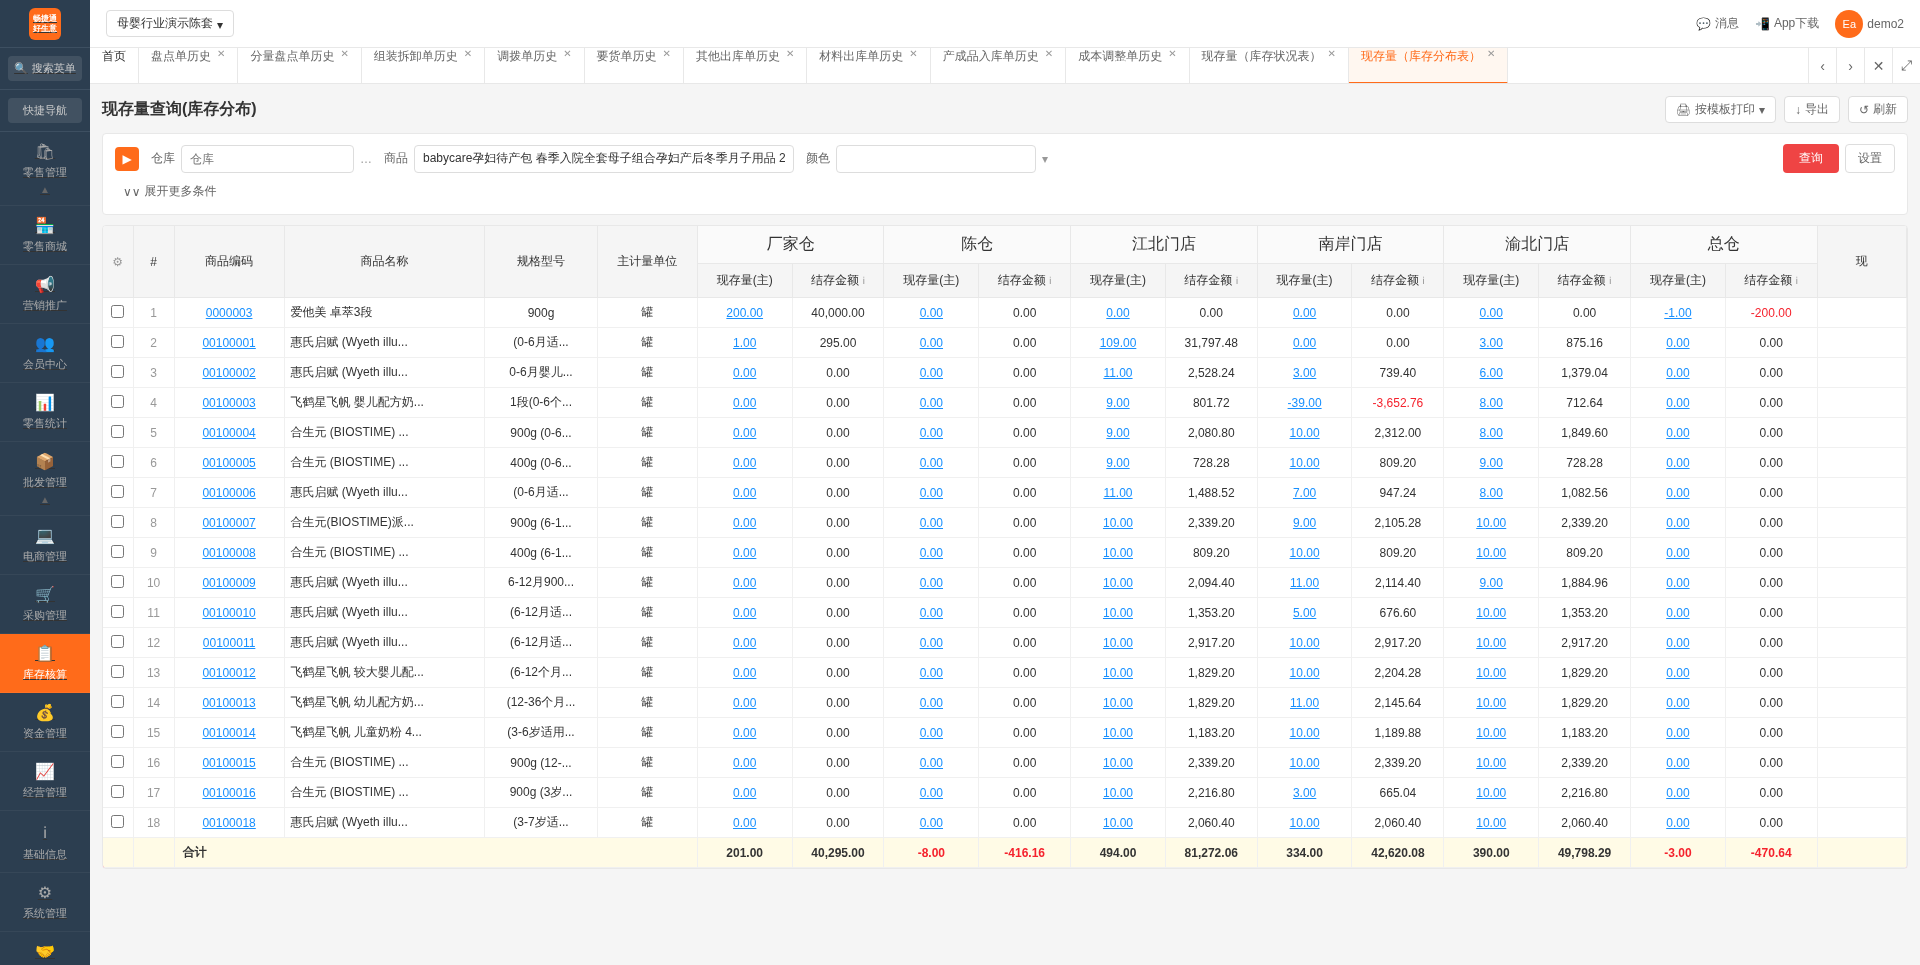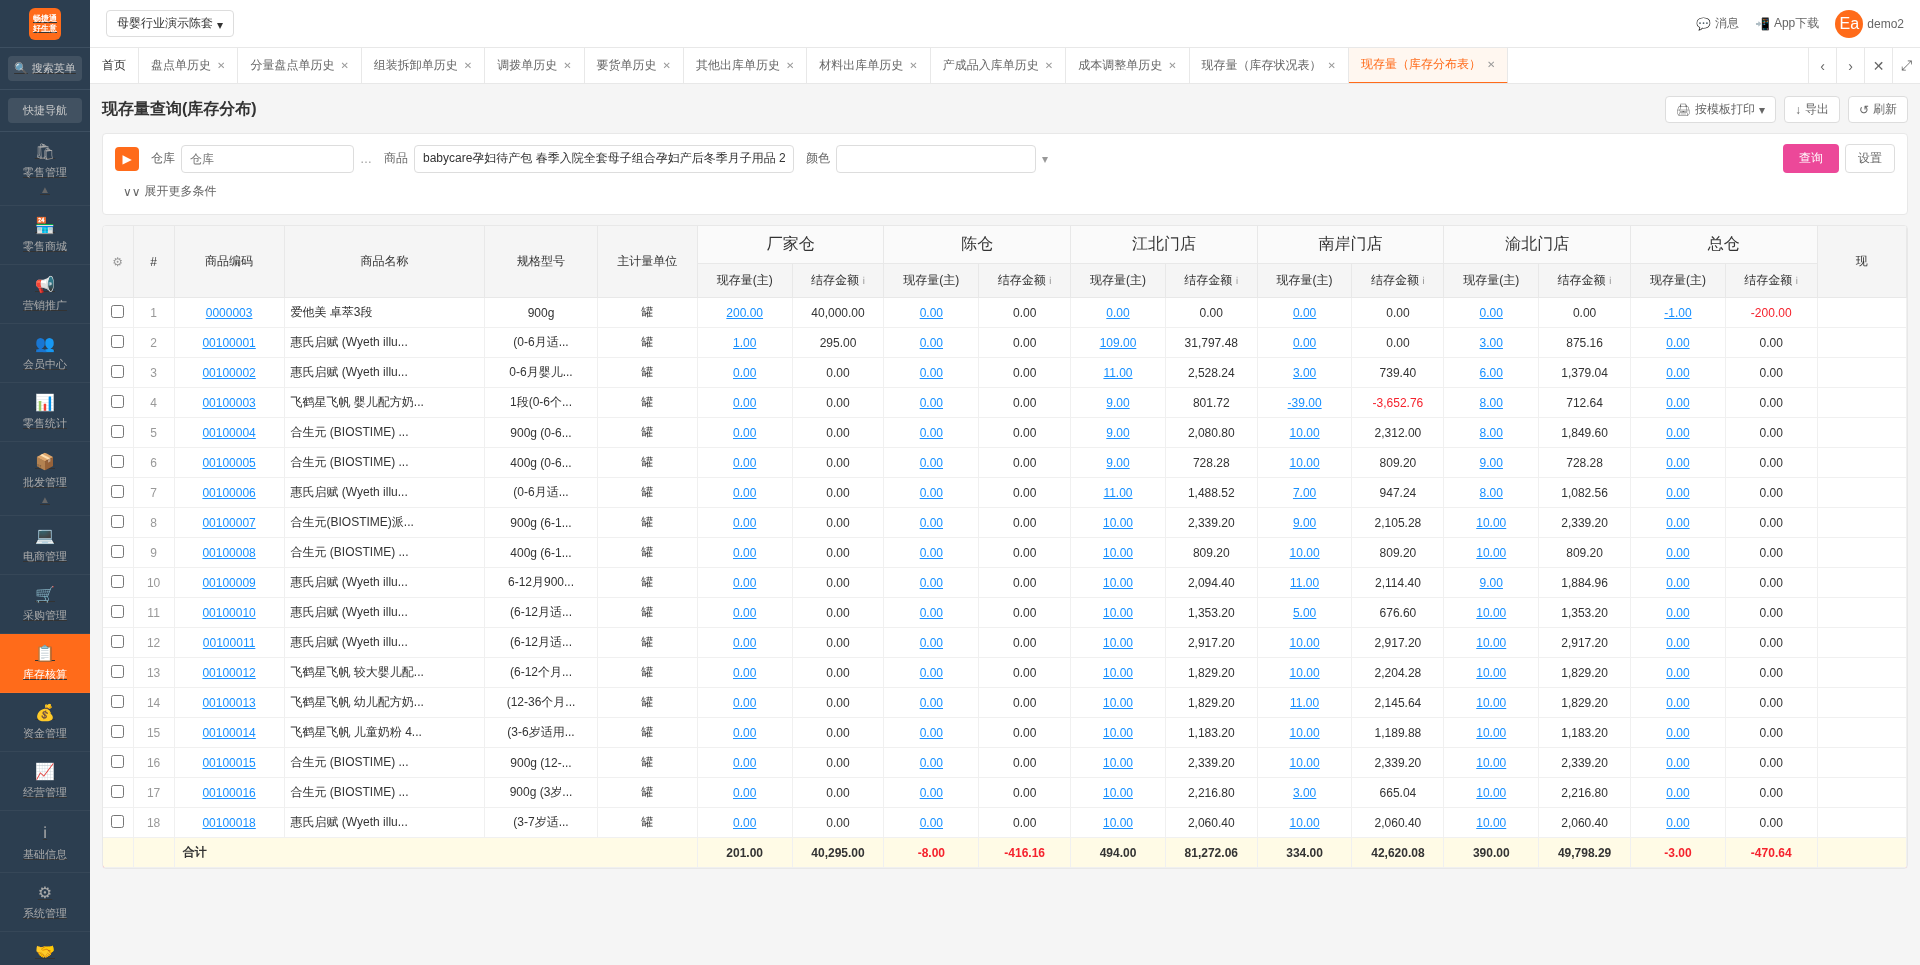--- a/index.html
+++ b/index.html
@@ -5,25 +5,25 @@
     * { box-sizing: border-box; margin: 0; padding: 0; }
     body { font-family: 'Microsoft YaHei', Arial, sans-serif; font-size: 12px; background: #f5f5f5; color: #333; overflow: hidden; }
     
     
     .top-bar { background: #fff; height: 48px; display: flex; align-items: center; justify-content: space-between; padding: 0 16px; border-bottom: 1px solid #e8e8e8; position: fixed; top: 0; left: 0; right: 0; z-index: 100; }
     .top-bar-left { display: flex; align-items: center; gap: 8px; }
     .logo-icon { width: 32px; height: 32px; background: #ff6b1a; border-radius: 6px; display: flex; align-items: center; justify-content: center; color: white; font-size: 10px; font-weight: bold; }
     .org-selector { display: flex; align-items: flex-end; gap: 4px; padding: 4px 10px; border: 1px solid #ddd; border-radius: 4px; cursor: pointer; font-size: 12px; color: #333; background: #fff; }
     .top-bar-right { display: flex; align-items: center; gap: 16px; }
     .top-bar-action { display: flex; align-items: center; gap: 4px; font-size: 12px; color: #666; cursor: pointer; }
-    .user-avatar { width: 28px; height: 28px; border-radius: 50%; background: #ff6b1a; display: flex; align-items: center; justify-content: center; color: white; font-size: 16px; }
+    .user-avatar { width: 28px; height: 28px; border-radius: 50%; background: #ff6b1a; display: flex; align-items: center; justify-content: center; color: white; font-size: 11px; }
     
     
     .tabs-bar { background: #fff; height: 36px; display: flex; align-items: center; border-bottom: 1px solid #e8e8e8; position: fixed; top: 48px; left: 90px; right: 0; z-index: 99; overflow: hidden; }
-    .tab-item { display: flex; align-items: center; gap: 4px; padding: 0 12px; height: 36px; font-size: 12px; color: #666; cursor: pointer; border-right: 1px solid #e8e8e8; white-space: nowrap; flex-shrink: 0; }
+    .tab-item { display: flex; gap: 4px; padding: 0 12px; height: 36px; font-size: 12px; color: #666; cursor: pointer; border-right: 1px solid #e8e8e8; white-space: nowrap; flex-shrink: 0; }
     .tab-item.active { color: #ff6b1a; background: #fff7f0; border-bottom: 2px solid #ff6b1a; }
     .tab-item.home { color: #333; font-weight: 500; }
     .tab-close { font-size: 10px; color: #999; margin-left: 2px; }
     .tab-nav-btns { display: flex; align-items: center; margin-left: auto; }
     .tab-nav-btn { width: 28px; height: 36px; display: flex; align-items: center; justify-content: center; cursor: pointer; color: #666; border-left: 1px solid #e8e8e8; font-size: 14px; }
     
     
     .sidebar { position: fixed; top: 0; left: 0; width: 90px; height: 100vh; background: #2c3e50; display: flex; flex-direction: column; z-index: 101; text-decoration: underline; }
     .sidebar-logo { height: 48px; display: flex; align-items: center; justify-content: center; border-bottom: 1px solid #3d4f61; }
     .sidebar-search { padding: 8px; border-bottom: 1px solid #3d4f61; }
@@ -47,21 +47,21 @@
     
     
     .filter-bar { background: #fff; border: 1px solid #e8e8e8; border-radius: 4px; padding: 10px 12px; margin-bottom: 10px; }
     .filter-row { display: flex; align-items: center; gap: 12px; flex-wrap: wrap; }
     .filter-item { display: flex; align-items: center; gap: 6px; }
     .filter-label { color: #666; font-size: 12px; white-space: nowrap; }
     .filter-input { height: 28px; padding: 0 8px; border: 1px solid #ddd; border-radius: 4px; font-size: 12px; min-width: 80px; }
     .filter-input-wide { min-width: 320px; color: #333; }
     .filter-dots { color: #999; cursor: pointer; }
     .expand-conditions { display: flex; align-items: center; gap: 4px; color: #666; font-size: 12px; cursor: pointer; padding: 4px 8px; }
-    .search-btn { background: #ec4899; color: white; border: none; border-radius: 4px; padding: 5px 16px; font-size: 12px; cursor: pointer; }
+    .search-btn { background: #ef4444; color: white; border: none; border-radius: 4px; padding: 5px 16px; font-size: 12px; cursor: pointer; }
     .setting-btn { background: #fff; color: #666; border: 1px solid #ddd; border-radius: 4px; padding: 5px 12px; font-size: 12px; cursor: pointer; }
     .filter-expand-row { text-align: center; margin-top: 6px; }
     
     
     .table-container { background: #fff; border: 1px solid #e8e8e8; border-radius: 4px; overflow: auto; }
     table { width: 100%; border-collapse: collapse; font-size: 12px; min-width: 1600px; }
     thead tr { background: #f5f5f5; }
     thead th { padding: 8px 6px; text-align: center; border-bottom: 1px solid #e8e8e8; border-right: 1px solid #e8e8e8; font-weight: 500; color: #333; white-space: nowrap; }
     thead th.group-header { background: #fafafa; font-size: 16px; }
     tbody tr { border-bottom: 1px solid #f0f0f0; }

